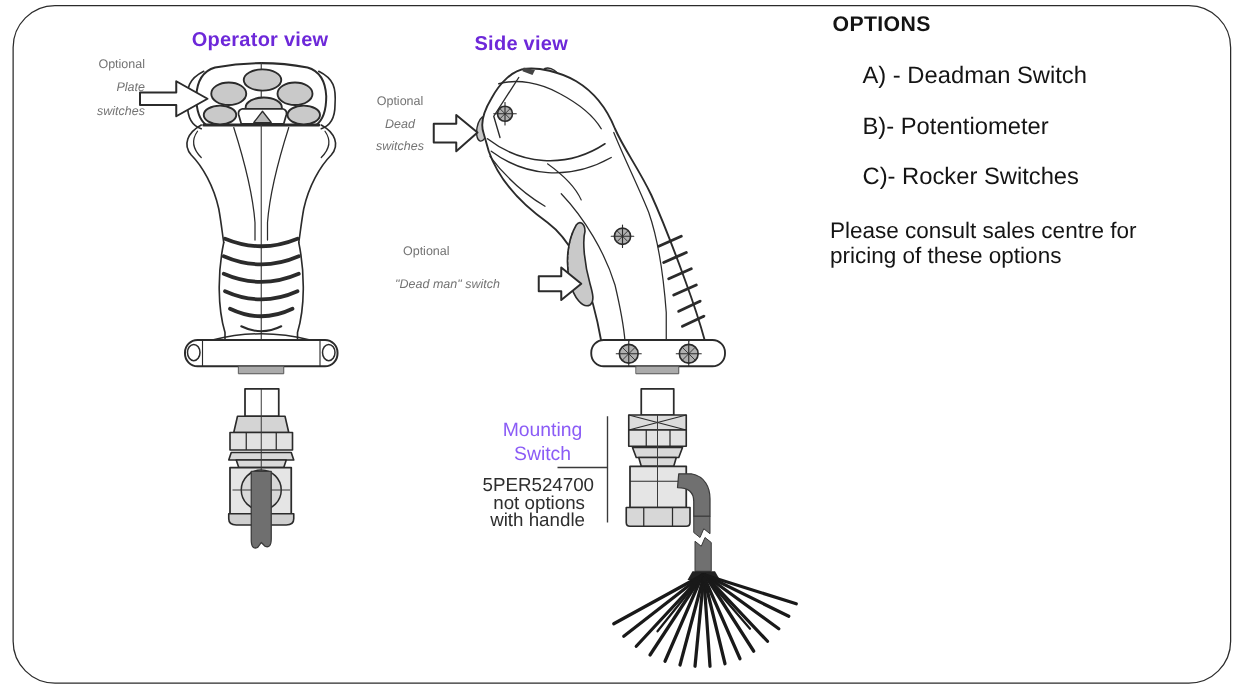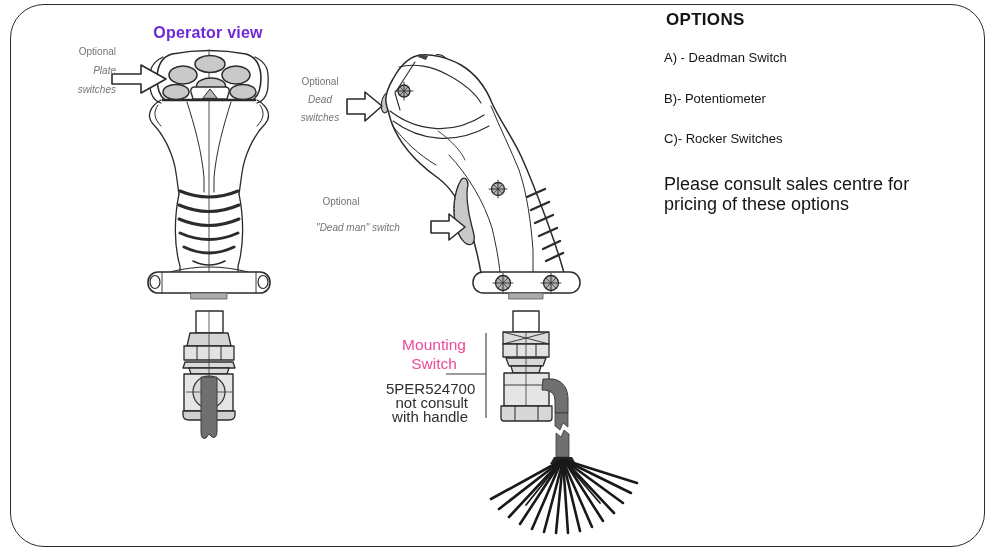--- a/index.html
+++ b/index.html
@@ -13,25 +13,25 @@
     border:1.6px solid #2b2b2b; border-radius:34px;
   }
   svg.art { position:absolute; left:0; top:0; }
   .t { position:absolute; color:#333; }
   .view-title { font-weight:bold; font-size:16px; color:#6d28d9; text-align:center; letter-spacing:.2px; }
   .diag { font-size:10px; line-height:19px; color:#737373; }
   .ln { display:block; }
   .italic { font-style:italic; }
   .right { text-align:right; }
   .center { text-align:center; }
-  .mount-label { font-size:15.5px; line-height:19px; color:#ec4899; text-align:center; }
+  .mount-label { font-size:15.5px; line-height:19px; color:#8b5cf6; text-align:center; }
   .part-note { font-size:15px; line-height:14px; color:#2e2e2e; text-align:right; }
   .options { font-family:Liberation Sans, sans-serif; color:#141414; }
   .options-heading { font-weight:bold; font-size:17px; letter-spacing:.3px; }
-  .option-item { font-size:13px; }
+  .option-item { font-size:19px;margin-left:26px; }
   .options-note { font-size:18px; line-height:19.5px; }
 </style>
 </head>
 <body>
 
 <div class="stage">
   <div class="frame"></div>
 
   <svg class="art" width="993" height="556" viewBox="0 0 993 556">
 
@@ -226,20 +226,21 @@
       <path d="M431,221 L449,221 L449,214 L465,227 L449,240 L449,233 L431,233 Z"></path>
     </g>
     <g stroke="#3a3a3a" stroke-width="1.1">
       <line x1="486" y1="333" x2="486" y2="418"></line>
       <line x1="446" y1="374" x2="486" y2="374"></line>
     </g>
   </svg>
 
   <div class="t view-title" style="left:128px; top:24px; width:160px;">Operator view</div>
 
+  <div class="t view-title" style="left:352px; top:27px; width:130px;">Side view</div>
 
   <div class="t diag right" style="left:38px; top:42px; width:78px;">
     <span class="ln">Optional</span>
     <span class="ln italic">Plate</span>
     <span class="ln italic">switches</span>
   </div>
 
   <div class="t diag center" style="left:281px; top:73px; width:78px; line-height:18px;">
     <span class="ln">Optional</span>
     <span class="ln italic">Dead</span>
@@ -249,21 +250,21 @@
   <div class="t diag center" style="left:303px; top:192px; width:76px;">Optional</div>
   <div class="t diag center italic" style="left:284px; top:218px; width:148px;">"Dead man" switch</div>
 
   <div class="t mount-label" style="left:395px; top:335px; width:78px;">
     <span class="ln">Mounting</span>
     <span class="ln">Switch</span>
   </div>
 
   <div class="t part-note" style="left:386px; top:382px; width:82px;">
     <span class="ln">5PER524700</span>
-    <span class="ln">not consult</span>
+    <span class="ln">not options</span>
     <span class="ln">with handle</span>
   </div>
 
   <div class="t options options-heading" style="left:666px; top:10px;">OPTIONS</div>
 
   <div class="t options option-item" style="left:664px; top:50px;">A) - Deadman Switch</div>
   <div class="t options option-item" style="left:664px; top:131px;">C)- Rocker Switches</div>
   <div class="t options option-item" style="left:664px; top:91px;">B)- Potentiometer</div>
 
   <div class="t options options-note" style="left:664px; top:175px; width:262px;">Please consult sales centre for pricing of these options</div>

